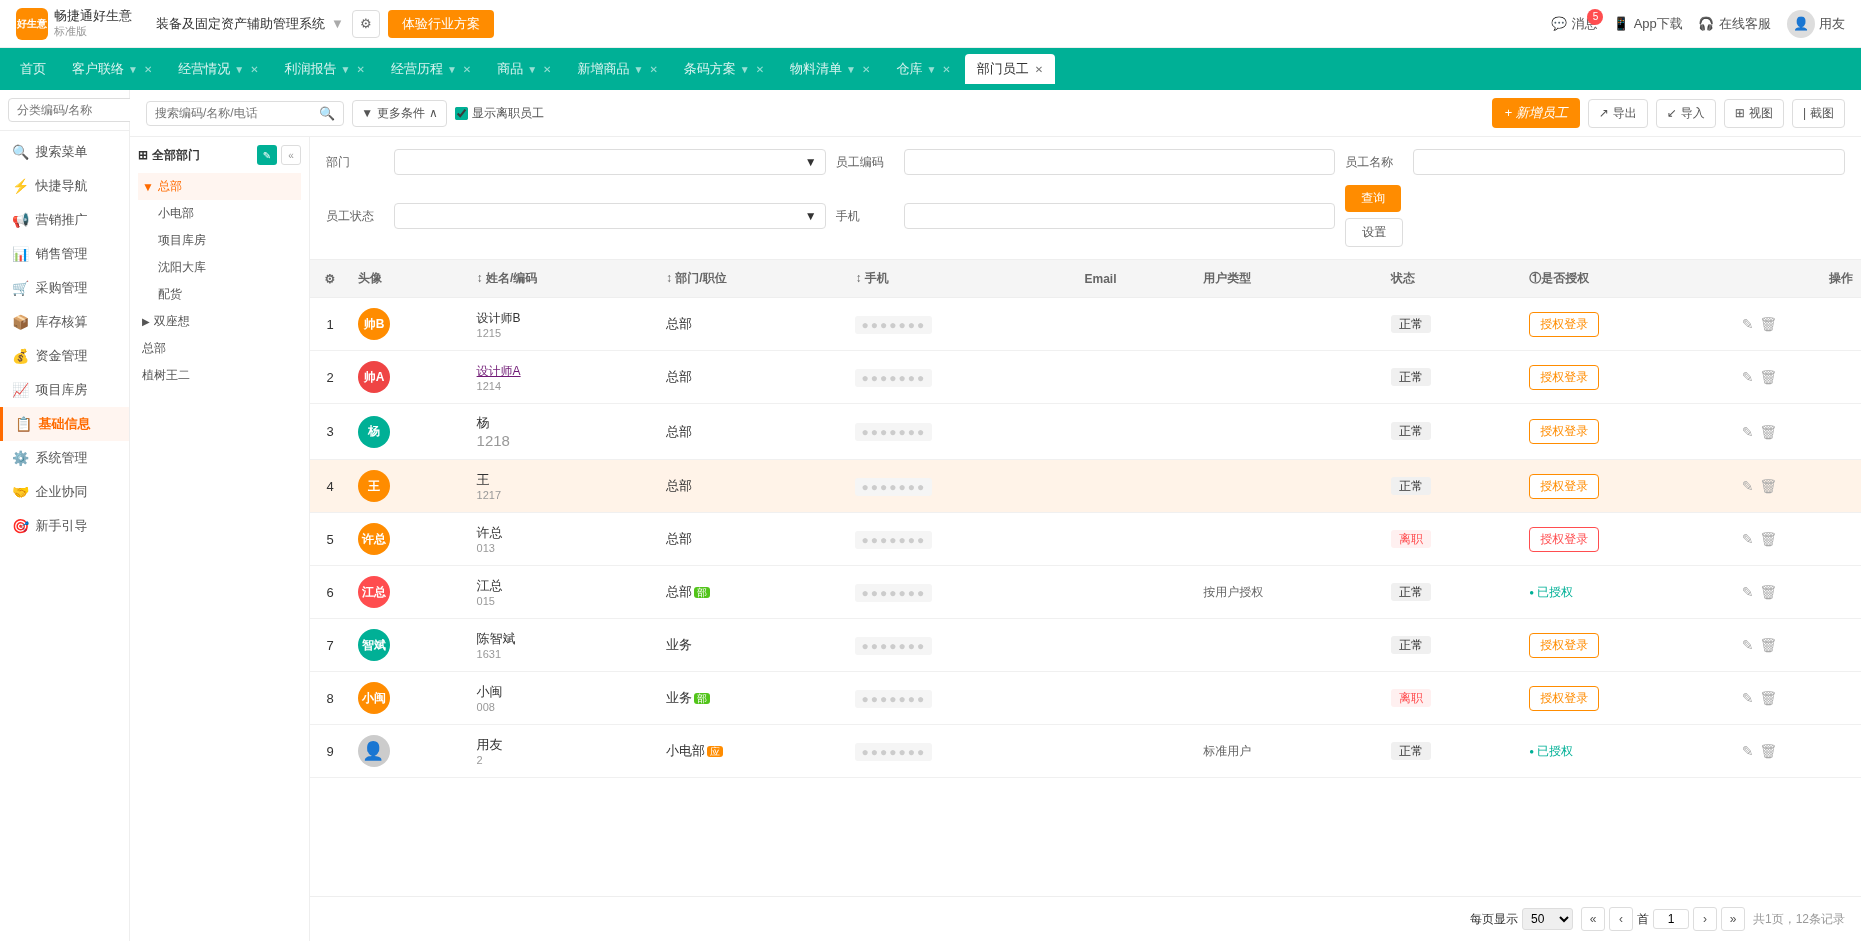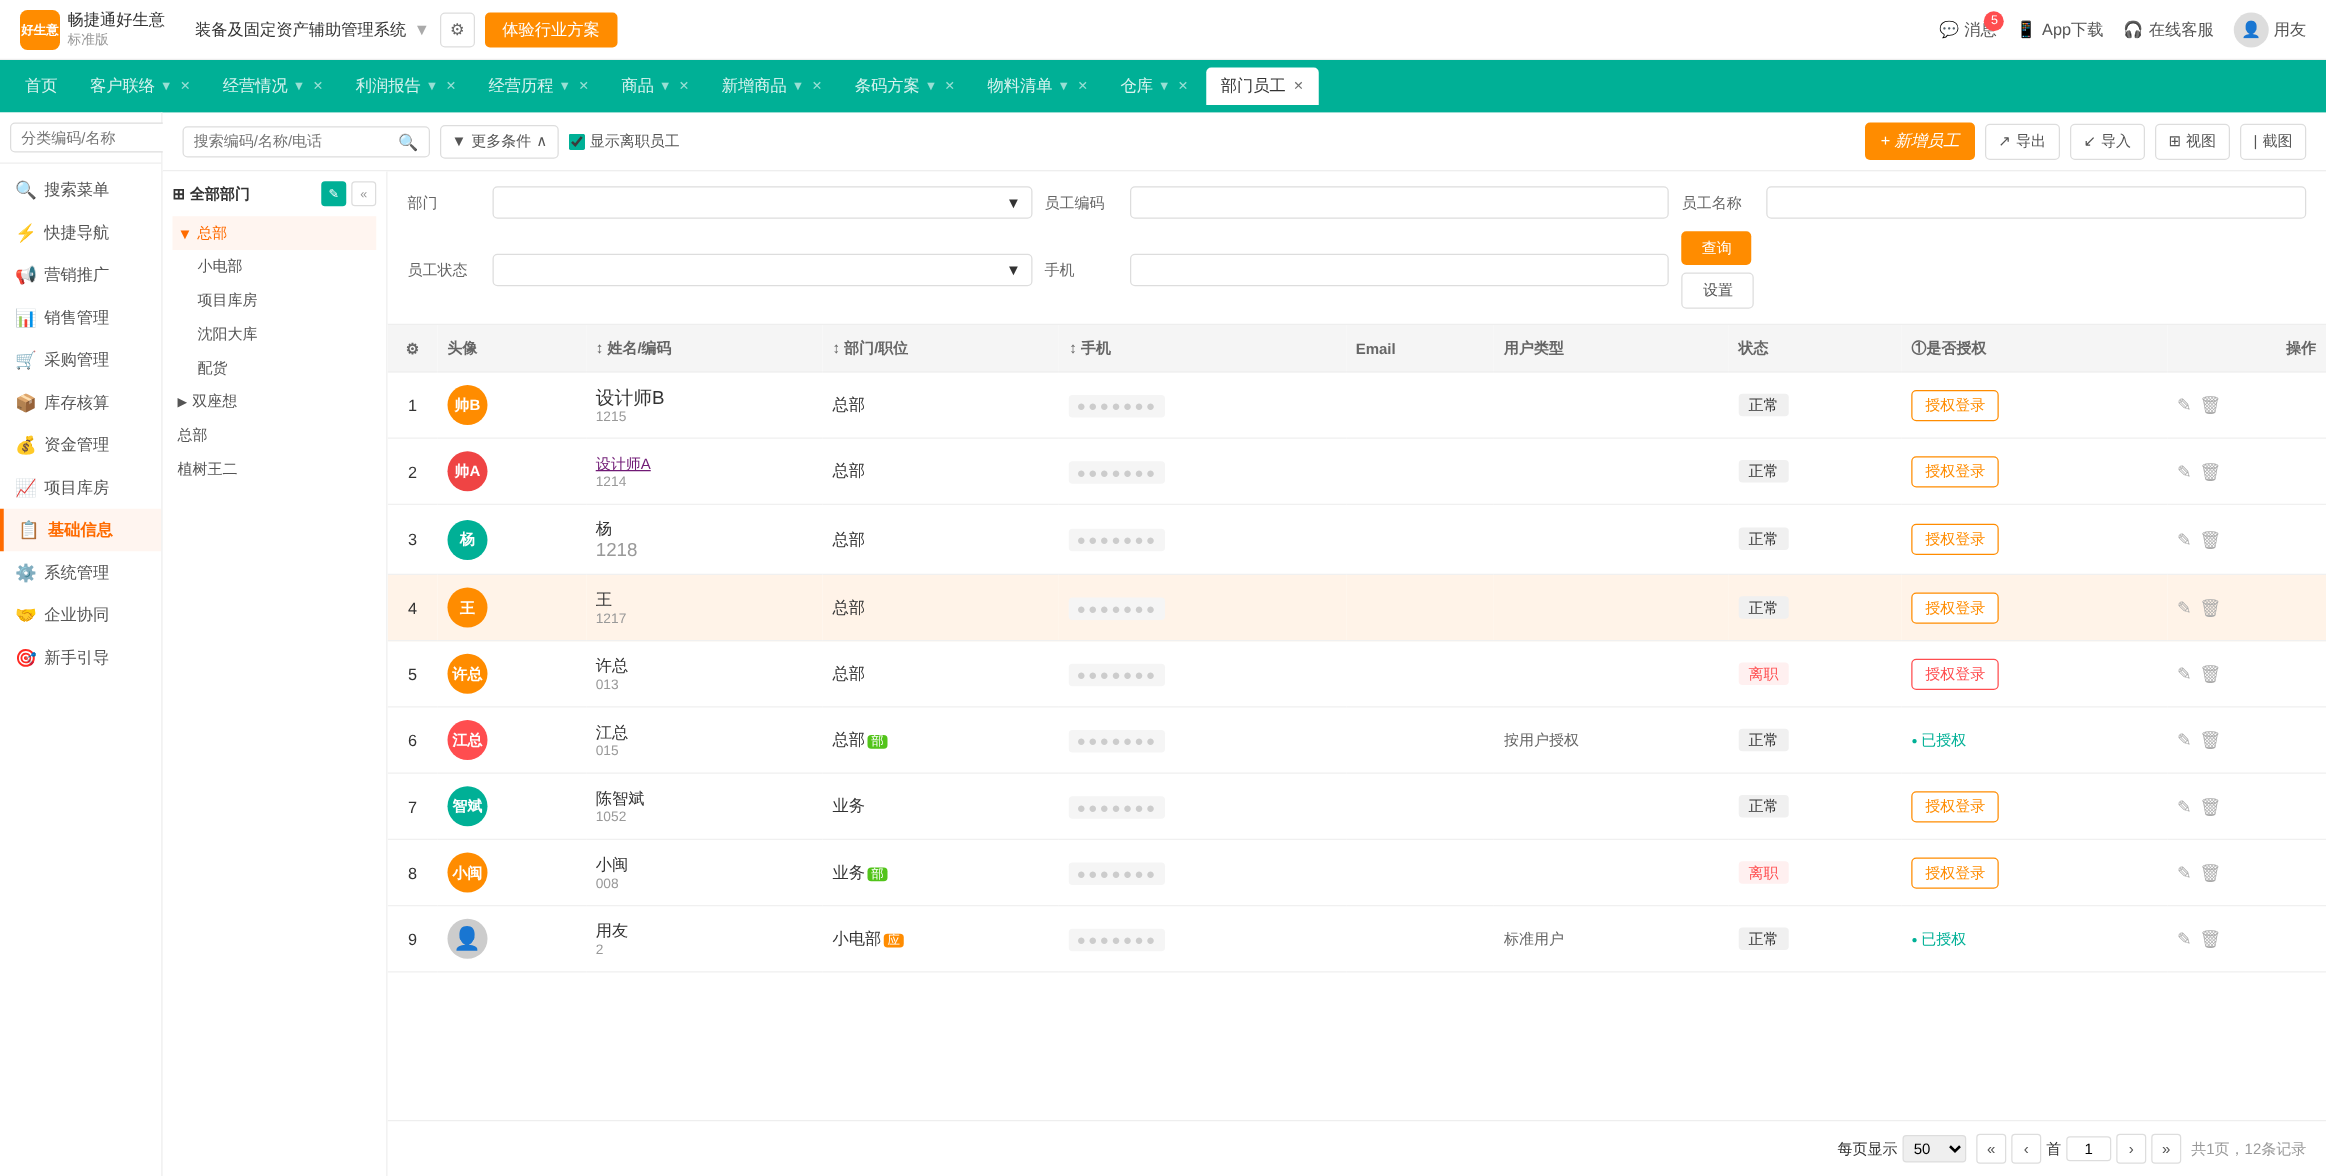--- a/index.html
+++ b/index.html
@@ -399,21 +399,21 @@
                 <th style="text-align:right;">操作</th>
               </tr>
             </thead>
             <tbody id="table-body">
             <tr>
                   <td style="text-align: center;">1</td>
                   <td>
                     <div class="avatar-circle" style="background: rgb(255, 140, 0);">帅B</div>
                   </td>
                   <td>
-                    <div style="font-size:15px;color:#333;">设计师B</div>
+                    <div style="font-size:12px;color:#333;">设计师B</div>
                     <div style="font-size:11px;color:#999;">1215</div>
                   </td>
                   <td>总部</td>
                   <td><span class="blurred-cell">●●●●●●●</span></td>
                   <td></td>
                   <td><span class="user-auth-text"></span></td>
                   <td><span class="status-normal">正常</span></td>
                   <td><button class="auth-btn">授权登录</button></td>
                   <td>
                     <div class="action-btns">
@@ -534,21 +534,21 @@
                     </div>
                   </td>
                 </tr>
                 <tr>
                   <td style="text-align: center;">7</td>
                   <td>
                     <div class="avatar-circle" style="background: rgb(0, 176, 150);">智斌</div>
                   </td>
                   <td>
                     <div style="font-size:13px;color:#333;">陈智斌</div>
-                    <div style="font-size:11px;color:#999;">1052</div>
+                    <div style="font-size:11px;color:#999;">1631</div>
                   </td>
                   <td>业务</td>
                   <td><span class="blurred-cell">●●●●●●●</span></td>
                   <td></td>
                   <td><span class="user-auth-text"></span></td>
                   <td><span class="status-normal">正常</span></td>
                   <td><button class="auth-btn">授权登录</button></td>
                   <td>
                     <div class="action-btns">
                       <span class="action-edit">✎</span>

